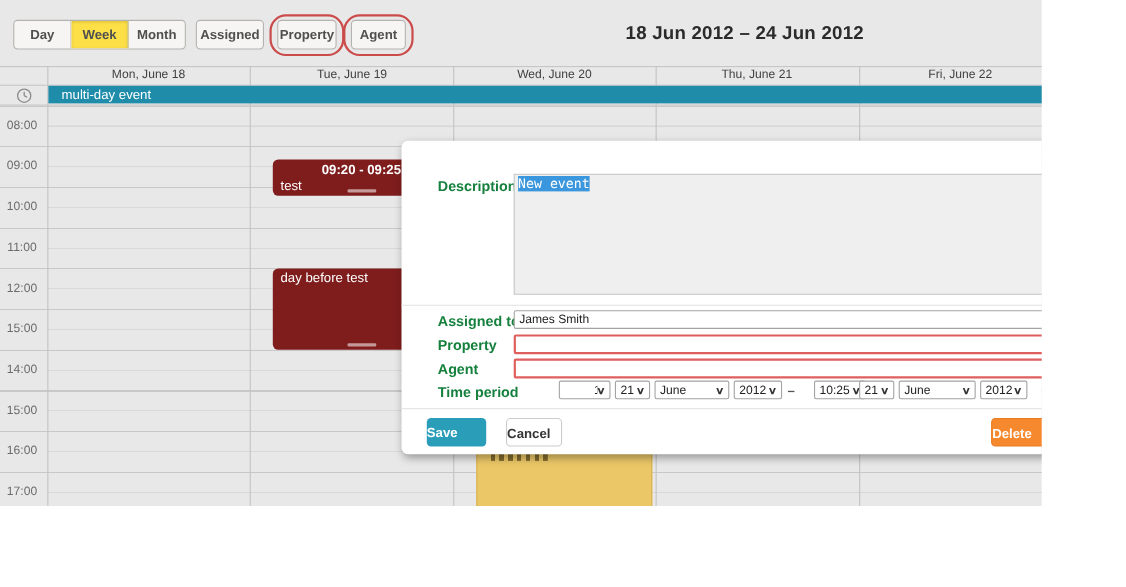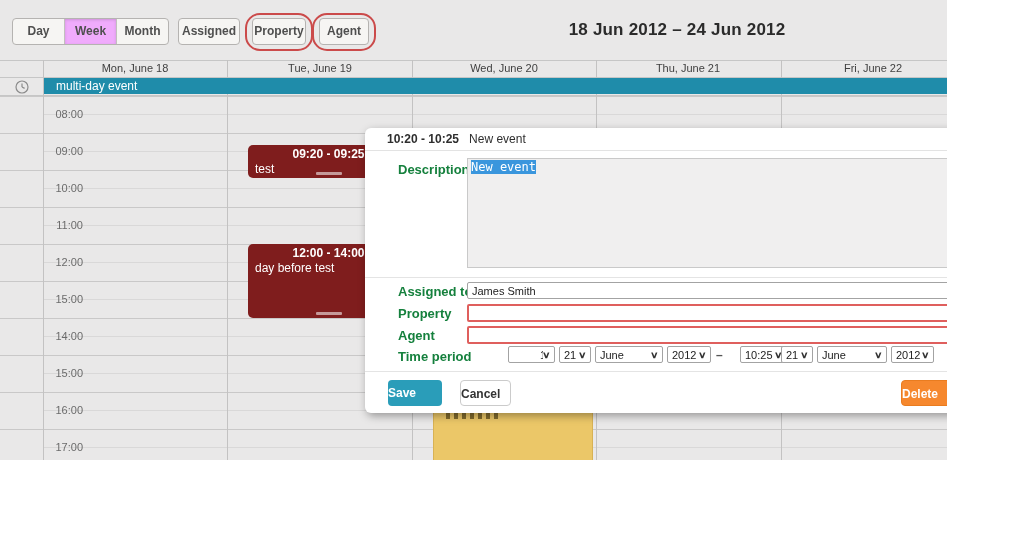--- a/index.html
+++ b/index.html
@@ -7,38 +7,38 @@
          font-family:"Liberation Sans",sans-serif;-webkit-font-smoothing:antialiased;}
   .abs{position:absolute;}
 
   
   .topbar{left:0;top:0;width:1024px;height:60px;background:#e9e8e8;}
   .seg{left:12px;top:18px;height:25px;border:1px solid #b5b3b1;border-radius:4px;
        display:flex;background:#f6f5f3;overflow:hidden;}
   .seg .segbtn{width:51px;line-height:25px;text-align:center;font-size:12px;font-weight:bold;
        color:#4f4f4f;border-right:1px solid #c2c0be;cursor:default;}
   .seg .segbtn:last-child{border-right:none;}
-  .seg .segbtn.selected{background:#f0abfc;box-shadow:inset 0 1px 3px rgba(0,0,0,.15);}
+  .seg .segbtn.selected{background:#fde047;box-shadow:inset 0 1px 3px rgba(0,0,0,.15);}
   .tbtn{top:18px;height:25px;border:1px solid #b5b3b1;border-radius:4px;background:#f6f5f3;
         font-size:12px;font-weight:bold;color:#4f4f4f;text-align:center;line-height:25px;}
   .red-annot{border:2px solid #cb4a4a;border-radius:15px;background:transparent;}
   .cal-title{top:20px;left:677px;transform:translateX(-50%);font-size:17px;font-weight:bold;
         color:#2b2b2b;white-space:nowrap;letter-spacing:.2px;}
 
   
   .gridbg{left:0;top:60px;width:1024px;height:400px;background:#e9e8e8;}
   .hline{height:1px;background:#c6c6c6;}
   .hourlines{left:0;top:96px;width:1024px;height:364px;
      background:repeating-linear-gradient(to bottom,#c9c8c8 0 1px,transparent 1px 37px);}
   .halflines{left:43px;top:114px;width:981px;height:346px;
      background:repeating-linear-gradient(to bottom,#d9d8d8 0 1px,transparent 1px 37px);}
   .vline{top:60px;width:1px;height:400px;background:#c3c2c2;}
   .dayhdr{top:62px;transform:translateX(-50%);font-size:11px;color:#3f3f3f;white-space:nowrap;}
-  .timelabel{left:0;width:40px;height:37px;line-height:37px;text-align:right;
-      font-size:11px;color:#6b6b6b;margin-left:43px;}
+  .timelabel{left:0;width:40px;height:37px;line-height:37px;text-align:center;
+      font-size:11px;color:#6b6b6b;}
 
   
   .alldaybar{left:44px;top:78px;width:980px;height:16px;background:#1f8caa;
       color:#fff;font-size:12px;line-height:16px;padding-left:12px;box-sizing:border-box;}
   .clockcell{left:0;top:78px;width:43px;height:17px;display:flex;align-items:center;justify-content:center;}
 
   
   .event{background:#7f1d1d;border-radius:5px;color:#fff;overflow:hidden;box-sizing:border-box;}
   .event .etime{font-size:12px;font-weight:bold;text-align:center;padding-top:2px;}
   .event .etitle{font-size:12px;text-align:left;padding:1px 0 0 7px;}
@@ -136,35 +136,31 @@
   <div class="abs timelabel" style="top:392px;">16:00</div>
   <div class="abs timelabel" style="top:429px;">17:00</div>
 
   <div class="abs event" style="left:248px;top:145px;width:161px;height:33px;">
     <div class="etime">09:20 - 09:25</div>
     <div class="etitle">test</div>
     <div class="handle"></div>
   </div>
 
   <div class="abs event" style="left:248px;top:244px;width:161px;height:74px;">
-    <div class="etime">12:00 - 14:00</div>
     <div class="etitle">day before test</div>
     <div class="handle"></div>
   </div>
 
   <div class="abs yellow-event">
     <div class="yellow-sliver"></div>
   </div>
 
   <div class="abs" style="left:0;top:460px;width:1024px;height:74px;background:#fff;"></div>
 
   <div class="abs dialog">
-    <div class="dlg-header">
-      <b>10:20 - 10:25</b><span>New event</span>
-    </div>
 
     <div class="dlg-label" style="top:34px;">Description</div>
     <div class="dlg-textarea"><span class="sel-hl">New event</span></div>
 
     <div class="dlg-divider" style="top:149px;"></div>
 
     <div class="dlg-label" style="top:156px;">Assigned to</div>
     <div class="dlg-select" style="left:102px;top:154px;width:515px;">
       <span class="val">James Smith</span>
       <span class="chev">∨</span>

